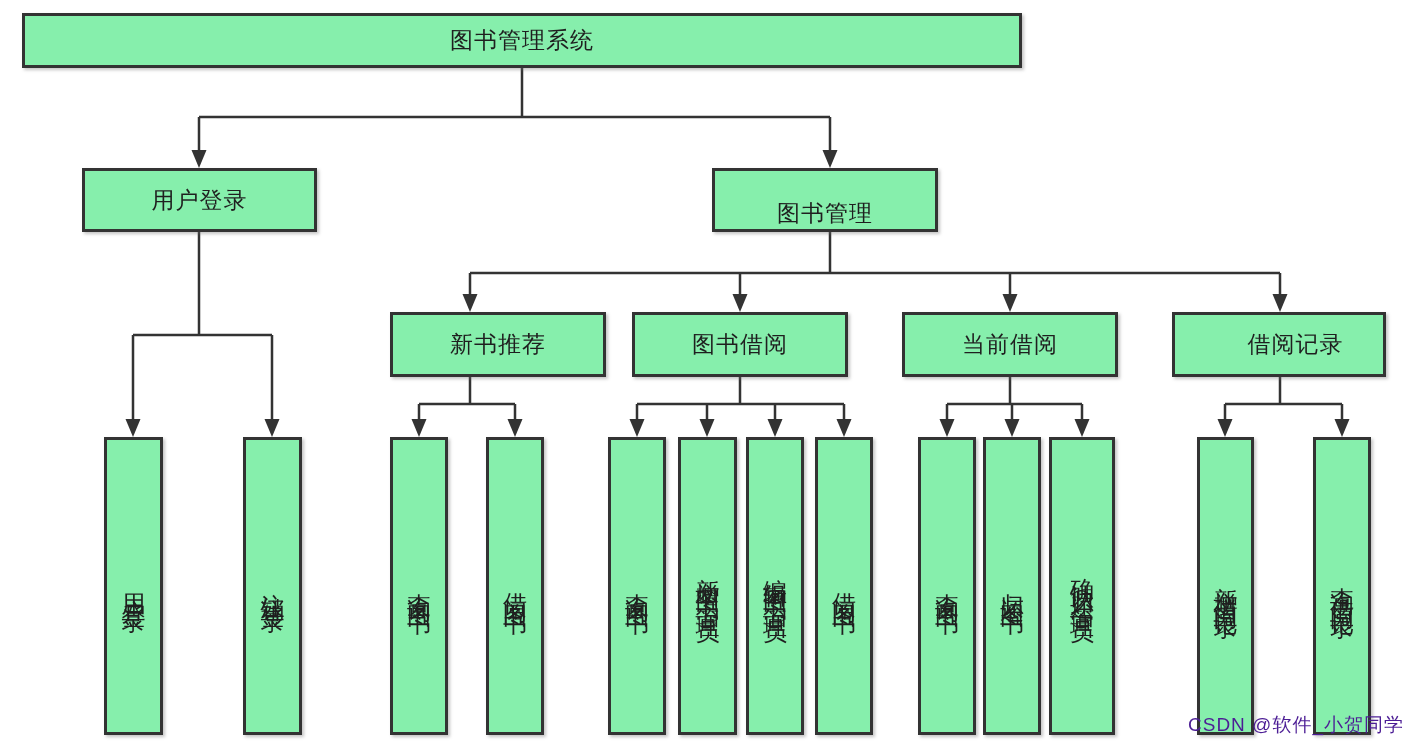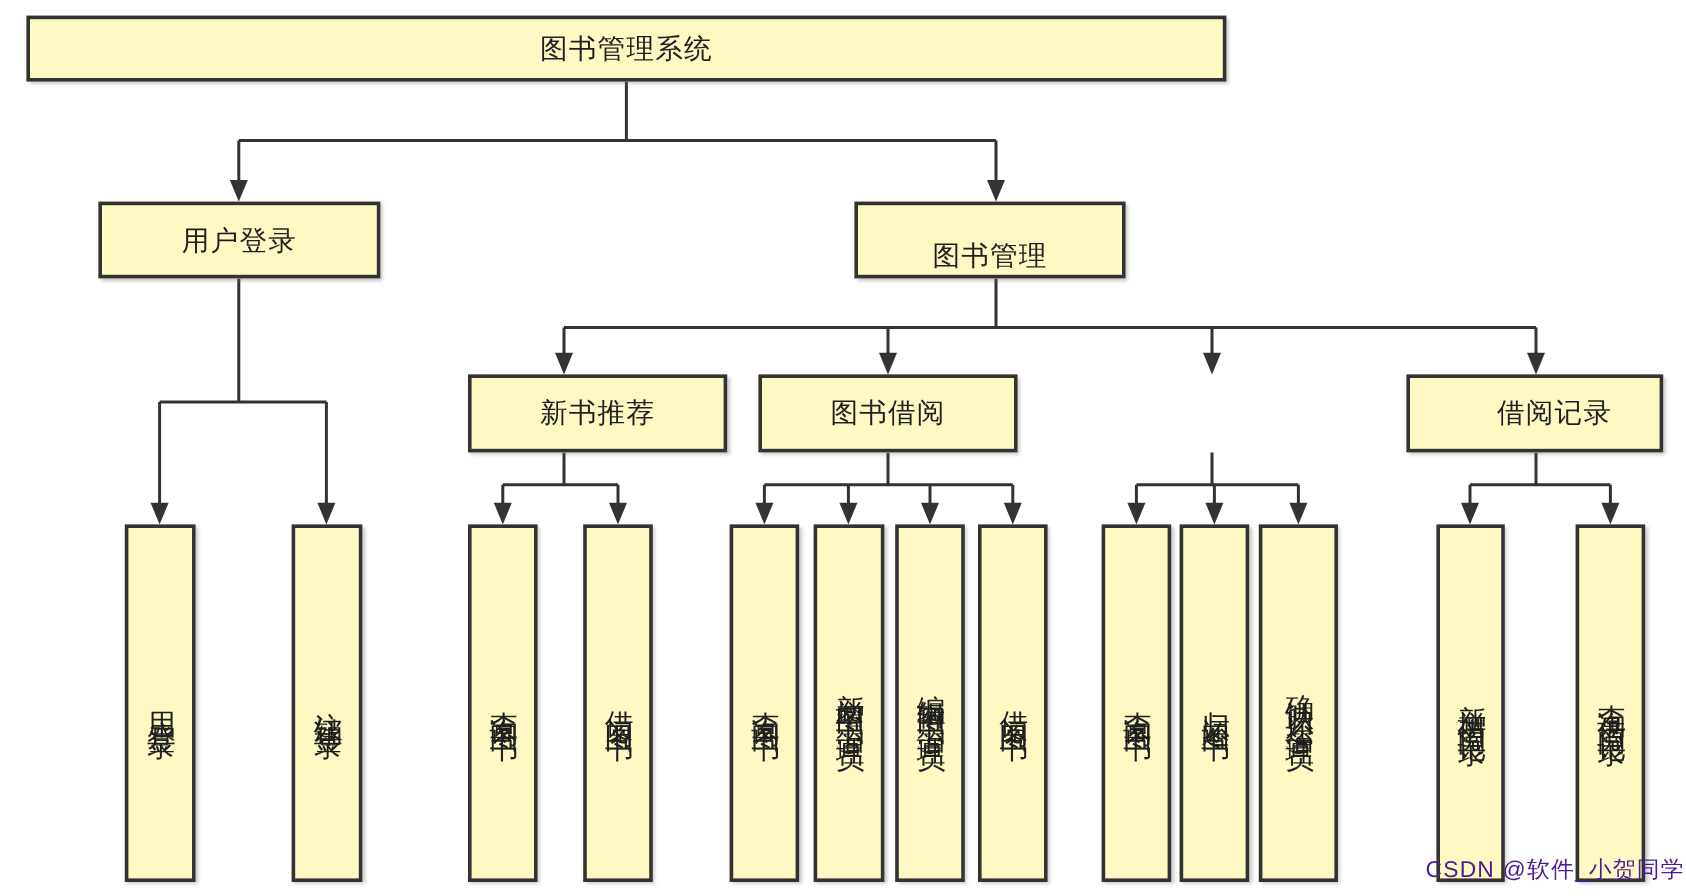--- a/index.html
+++ b/index.html
@@ -19,21 +19,21 @@
     position: absolute;
     left: 0;
     top: 0;
     width: 1405px;
     height: 747px;
     z-index: 1;
   }
   .box {
     position: absolute;
     box-sizing: border-box;
-    background: #fef9c3;
+    background: #86efac;
     border: 3px solid #333333;
     display: flex;
     align-items: center;
     justify-content: center;
     z-index: 2;
     box-shadow: 2px 2px 3px rgba(110,110,110,0.4);
   }
   .box .lbl {
     color: #1f1f1f;
     font-size: 23px;
@@ -124,20 +124,23 @@
   <div class="box h" style="left:712px; top:168px; width:226px; height:64px;align-items:flex-end;">
     <span class="lbl">图书管理</span>
   </div>
 
   <div class="box h" style="left:362px; top:312px; width:216px; height:65px;margin-left:28px;">
     <span class="lbl">新书推荐</span>
   </div>
   <div class="box h" style="left:632px; top:312px; width:216px; height:65px;font-family:Liberation Serif, serif;">
     <span class="lbl">图书借阅</span>
   </div>
+  <div class="box h" style="left:902px; top:312px; width:216px; height:65px;">
+    <span class="lbl">当前借阅</span>
+  </div>
   <div class="box h" style="left:1172px; top:312px; width:214px; height:65px;padding-left:33px;">
     <span class="lbl">借阅记录</span>
   </div>
 
   <div class="box v" style="left:104px; top:437px; width:59px; height:298px;">
     <span class="lbl">用户登录</span>
   </div>
   <div class="box v" style="left:243px; top:437px; width:59px; height:298px;">
     <span class="lbl">注销登录</span>
   </div>

